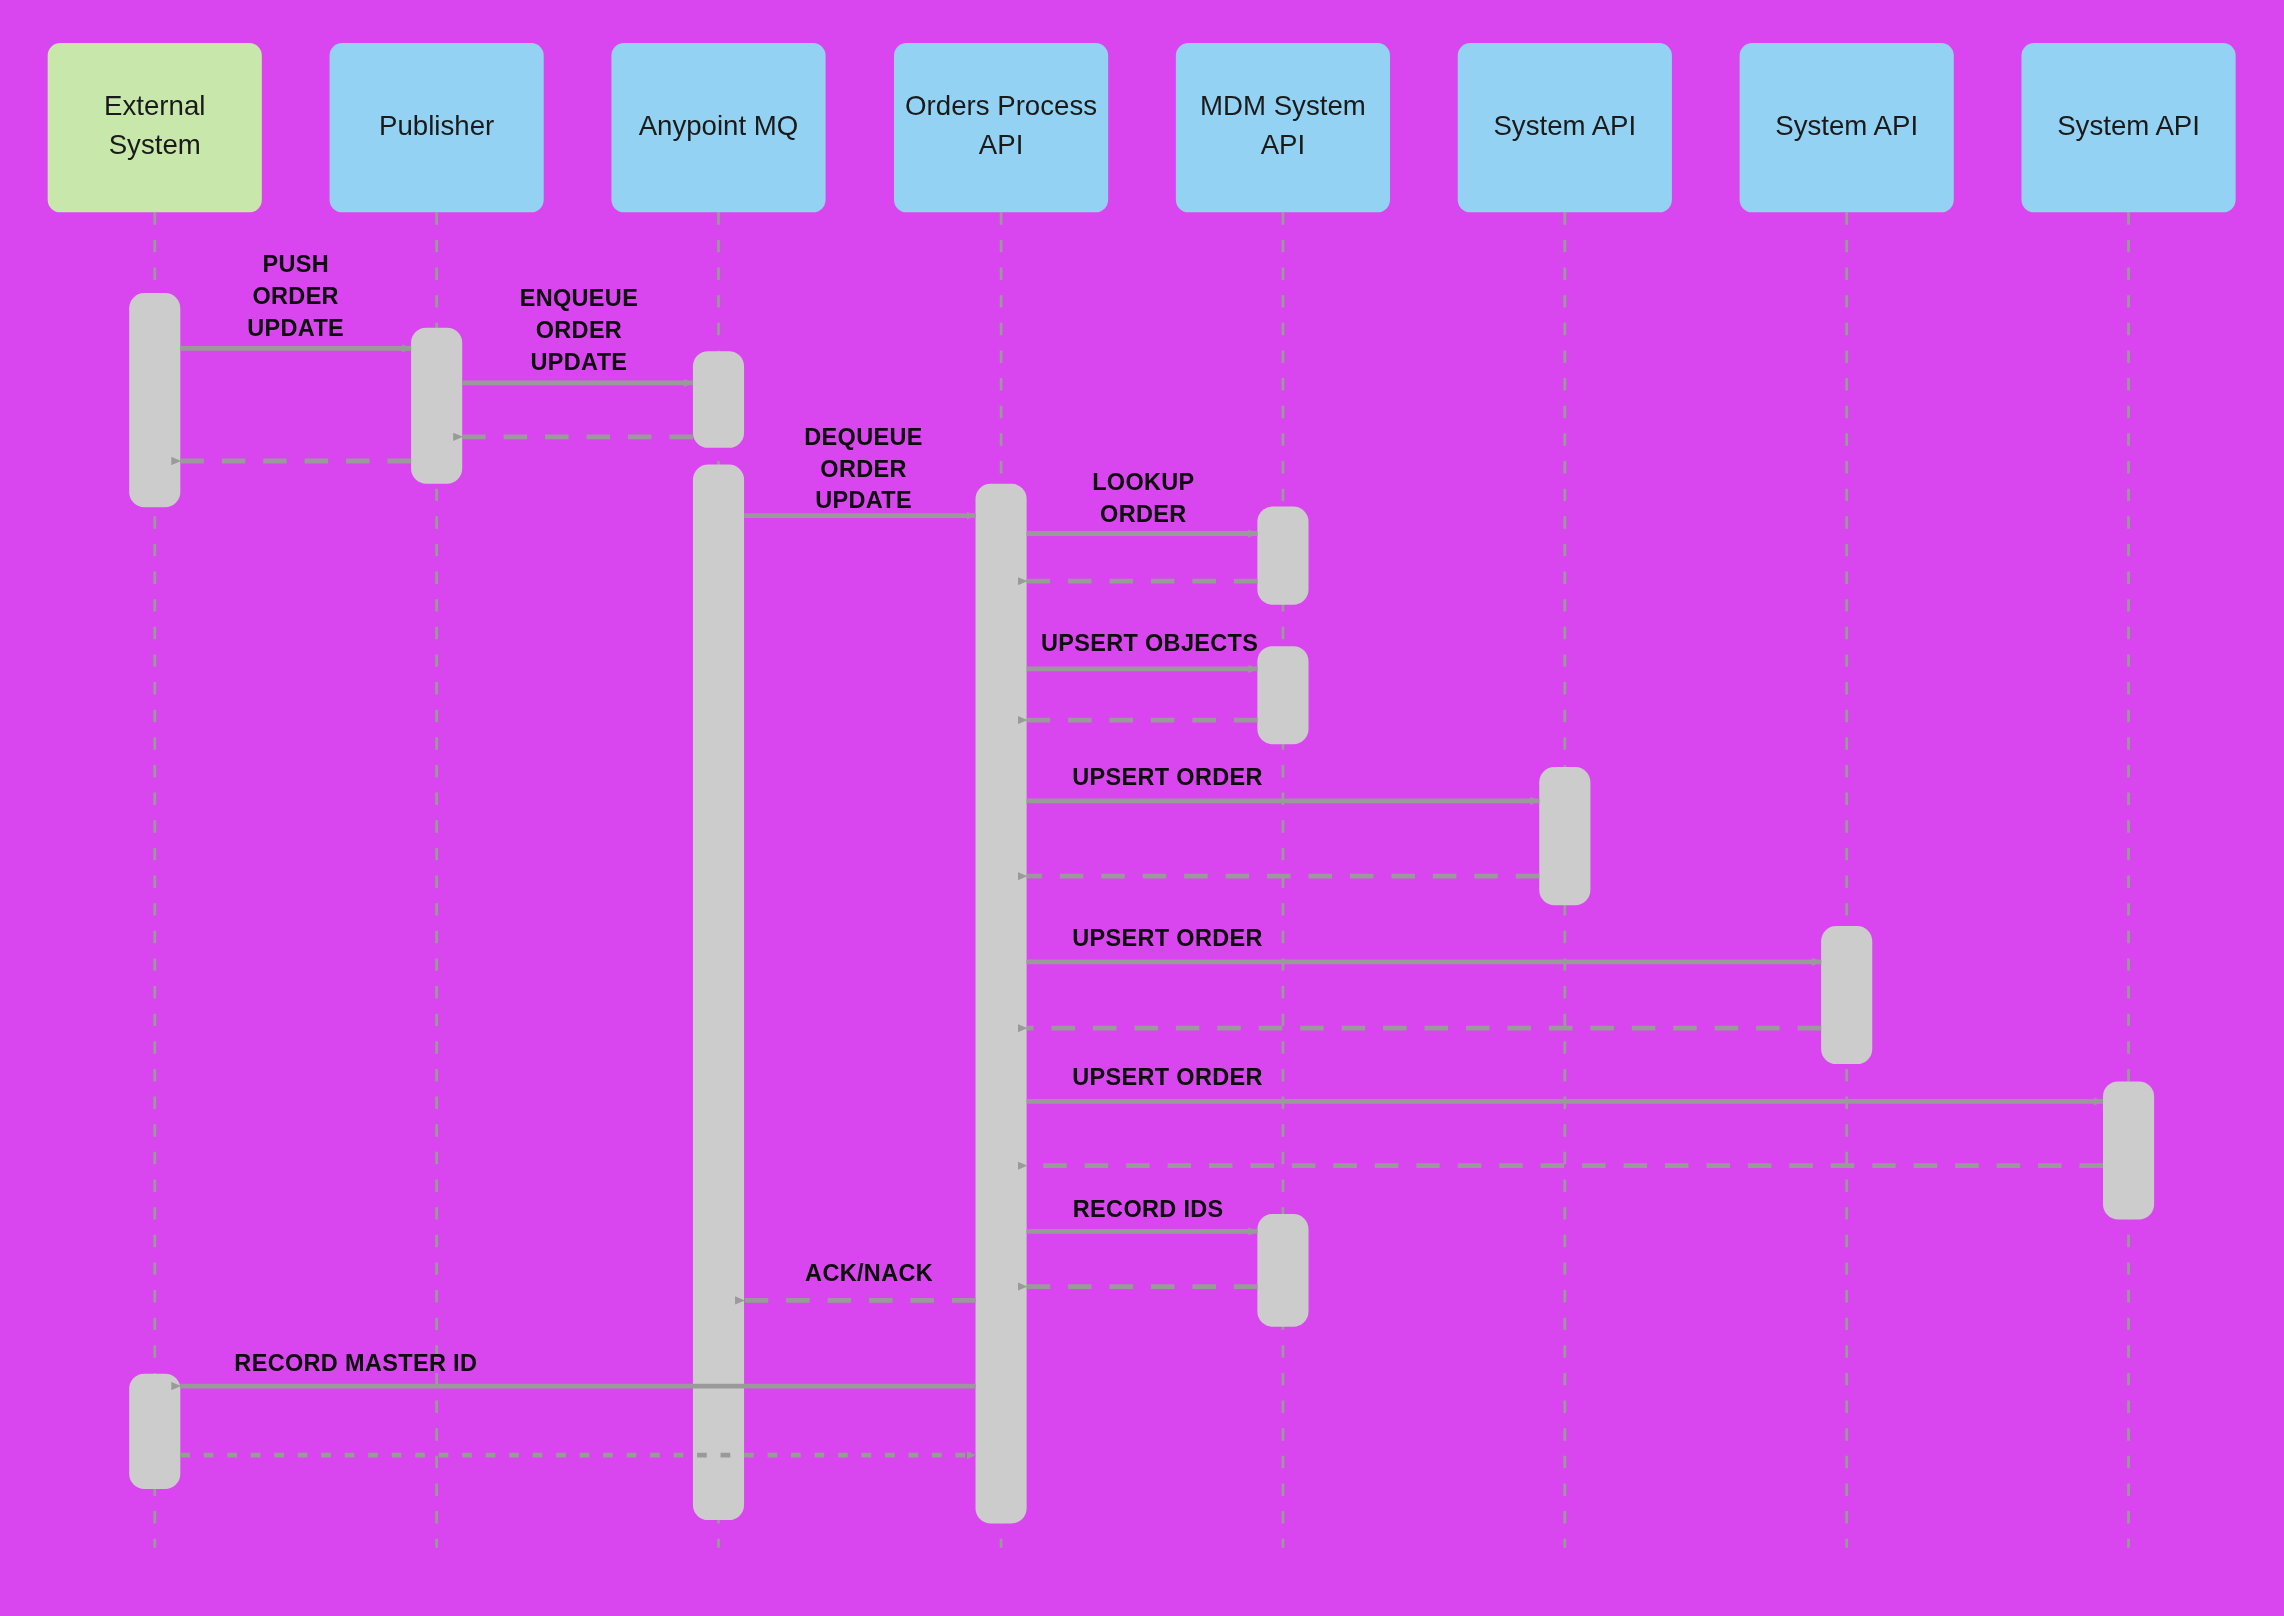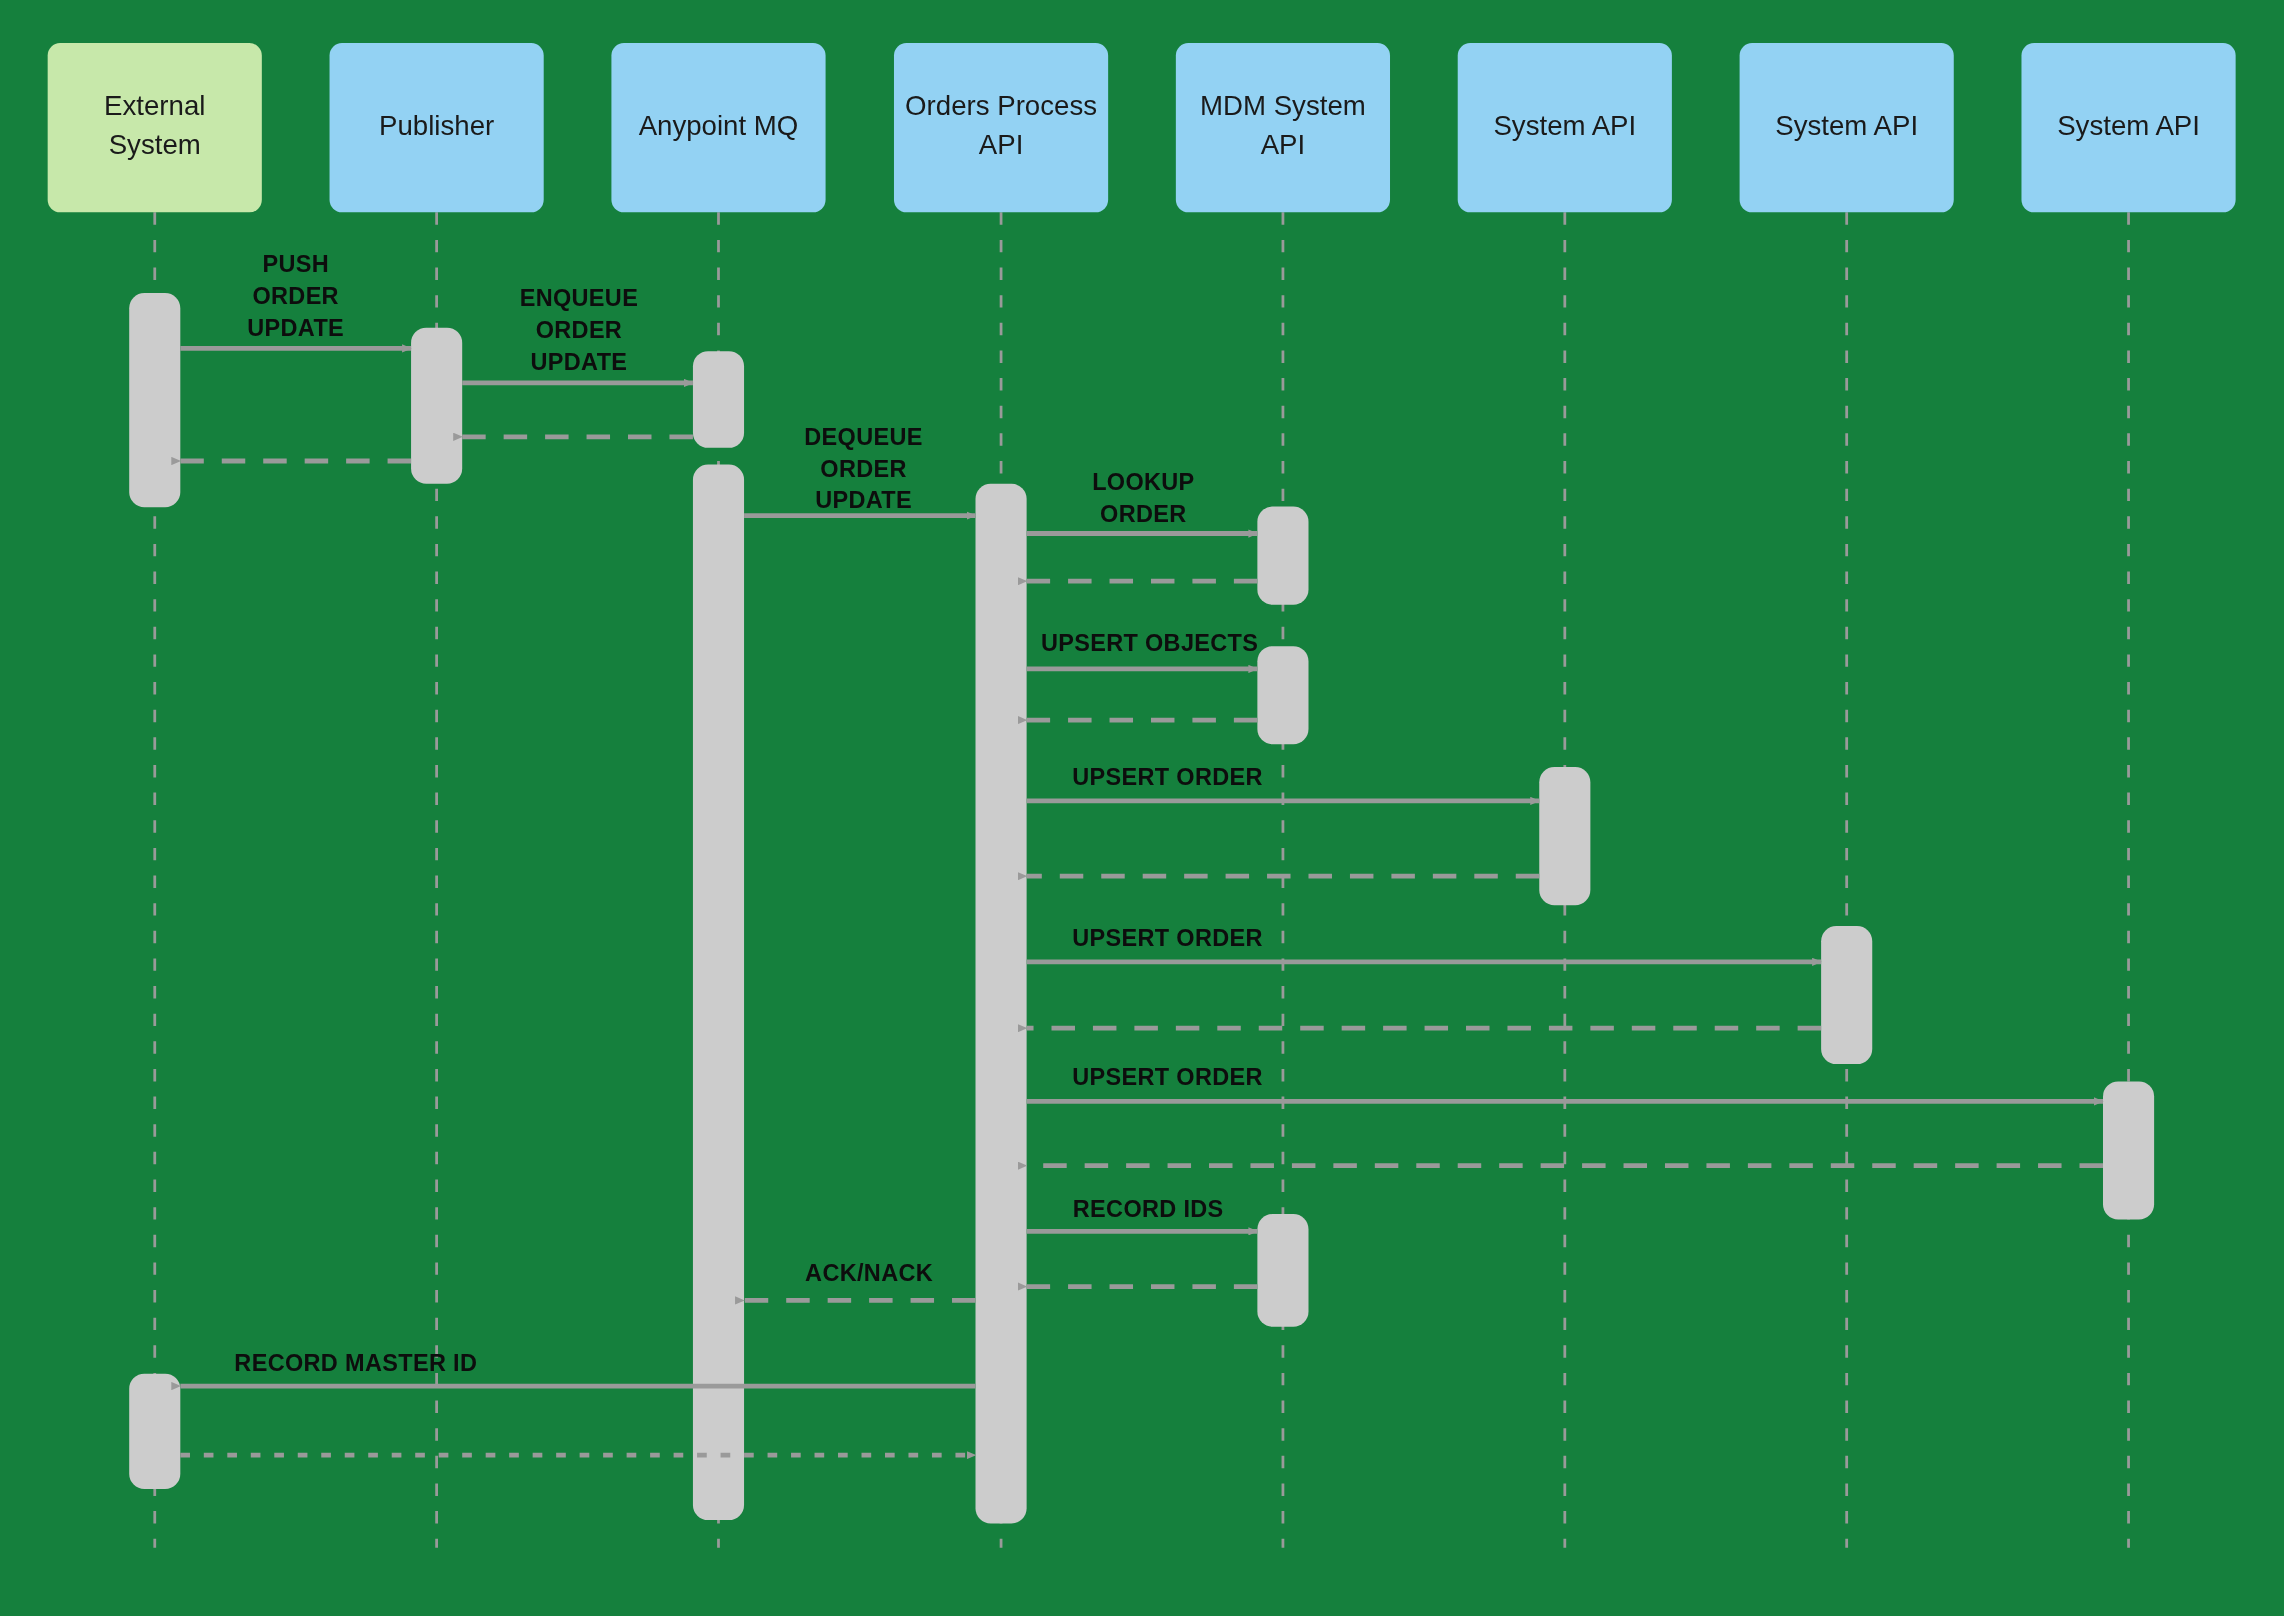--- a/index.html
+++ b/index.html
@@ -1,17 +1,17 @@
 <!DOCTYPE html>
 <html style="font-size:11px"><head>
 <meta charset="utf-8">
 <style>
   html,body{margin:0;padding:0;background:#ffffff;}
   body{font-family:"Liberation Sans",sans-serif;}
-  #stage{position:relative;width:2284px;height:1617px;background:#15803d;overflow:hidden;}
+  #stage{position:relative;width:2284px;height:1617px;background:#d946ef;overflow:hidden;}
   #diagram{position:absolute;inset:0;}
   .participant-label{
     font-family:"Liberation Sans",sans-serif;
     font-size:40px;
     fill:#1a1a1a;
     text-anchor:middle;
     dominant-baseline:middle;
   }
   .msg-label{
     font-family:"Liberation Sans",sans-serif;

